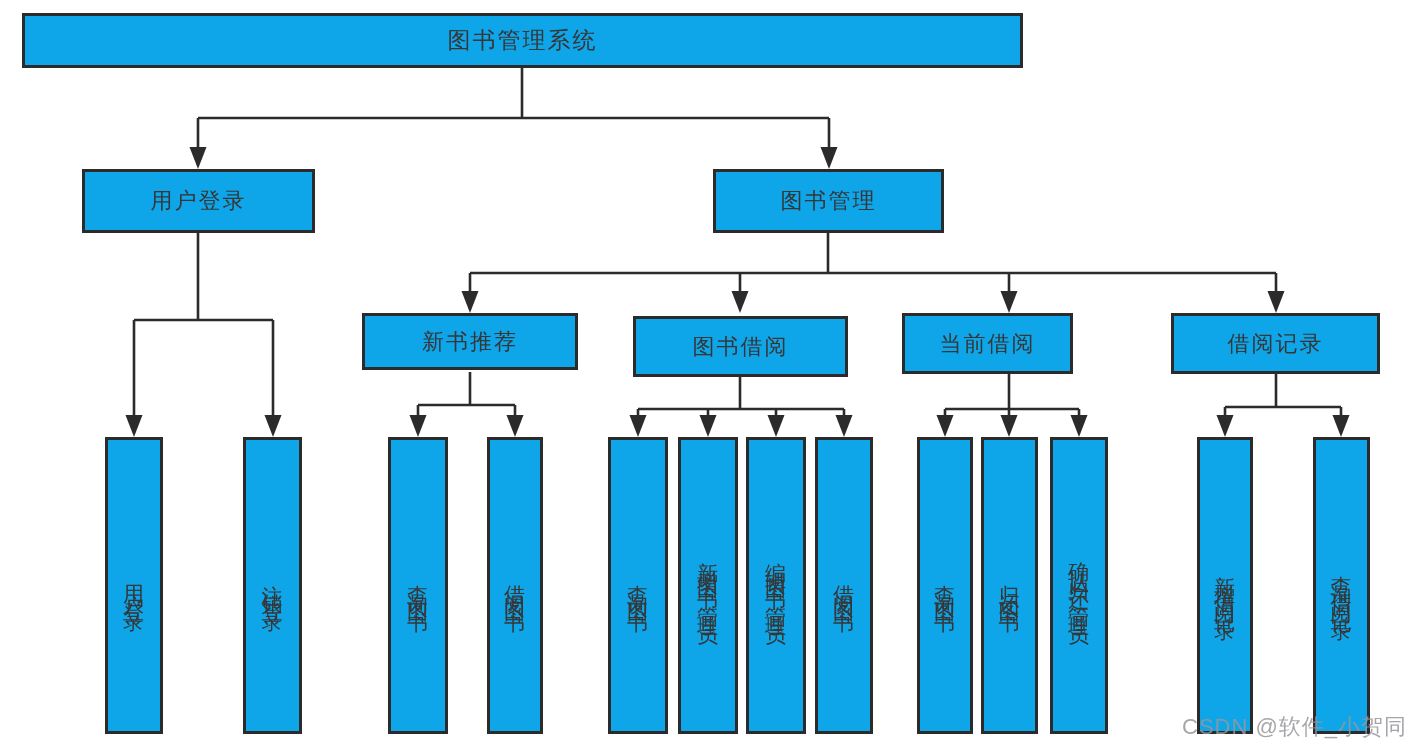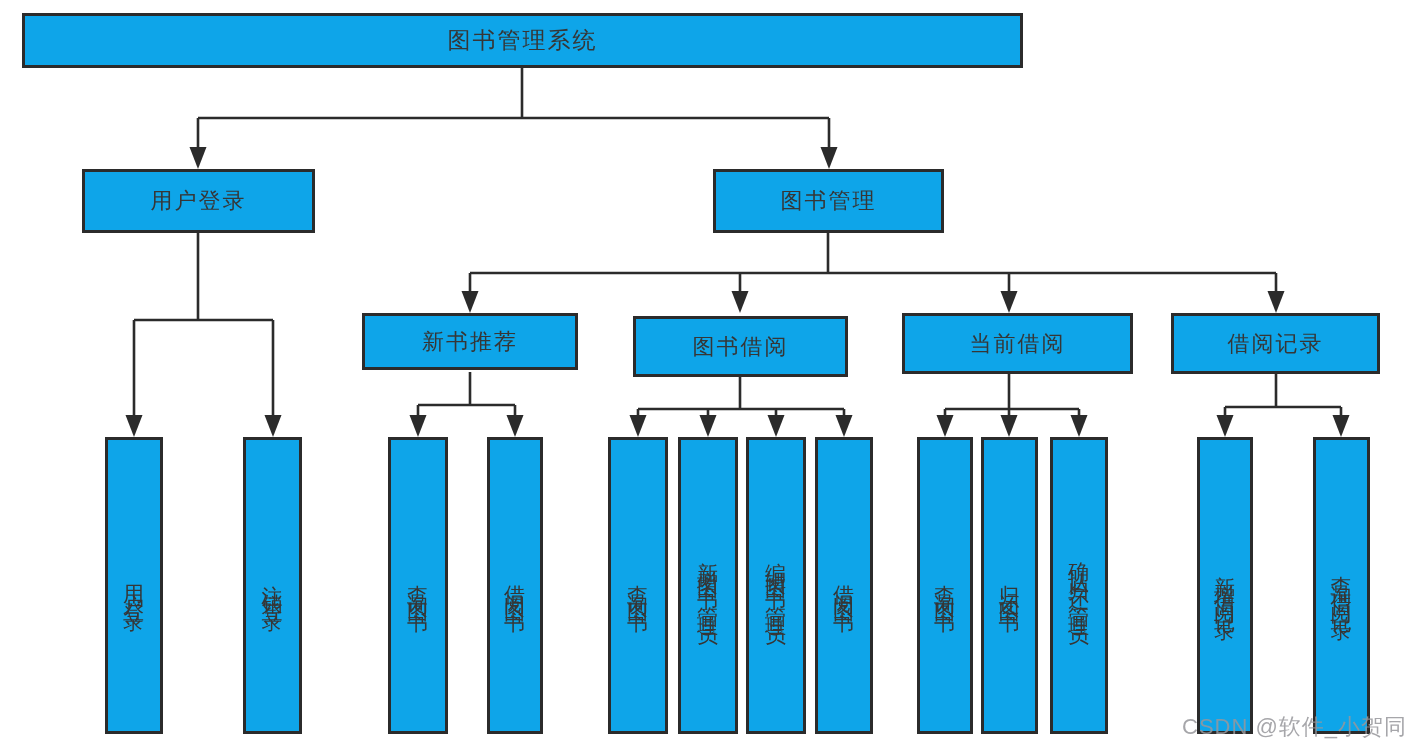--- a/index.html
+++ b/index.html
@@ -104,21 +104,21 @@
   <div class="node h-node" style="left:713px; top:169px; width:231px; height:64px;">
     <span>图书管理</span>
   </div>
 
   <div class="node h-node" style="left:362px; top:313px; width:216px; height:57px;">
     <span>新书推荐</span>
   </div>
   <div class="node h-node" style="left:633px; top:316px; width:215px; height:61px;">
     <span>图书借阅</span>
   </div>
-  <div class="node h-node" style="left:902px; top:313px; width:231px; height:61px;">
+  <div class="node h-node" style="left:902px; top:313px; width:171px; height:61px;">
     <span>当前借阅</span>
   </div>
   <div class="node h-node" style="left:1171px; top:313px; width:209px; height:61px;">
     <span>借阅记录</span>
   </div>
 
   <div class="node v-node" style="left:105px; top:437px; width:58px; height:297px;">
     <span class="v-label">用户登录</span>
   </div>
   <div class="node v-node" style="left:243px; top:437px; width:59px; height:297px;">

